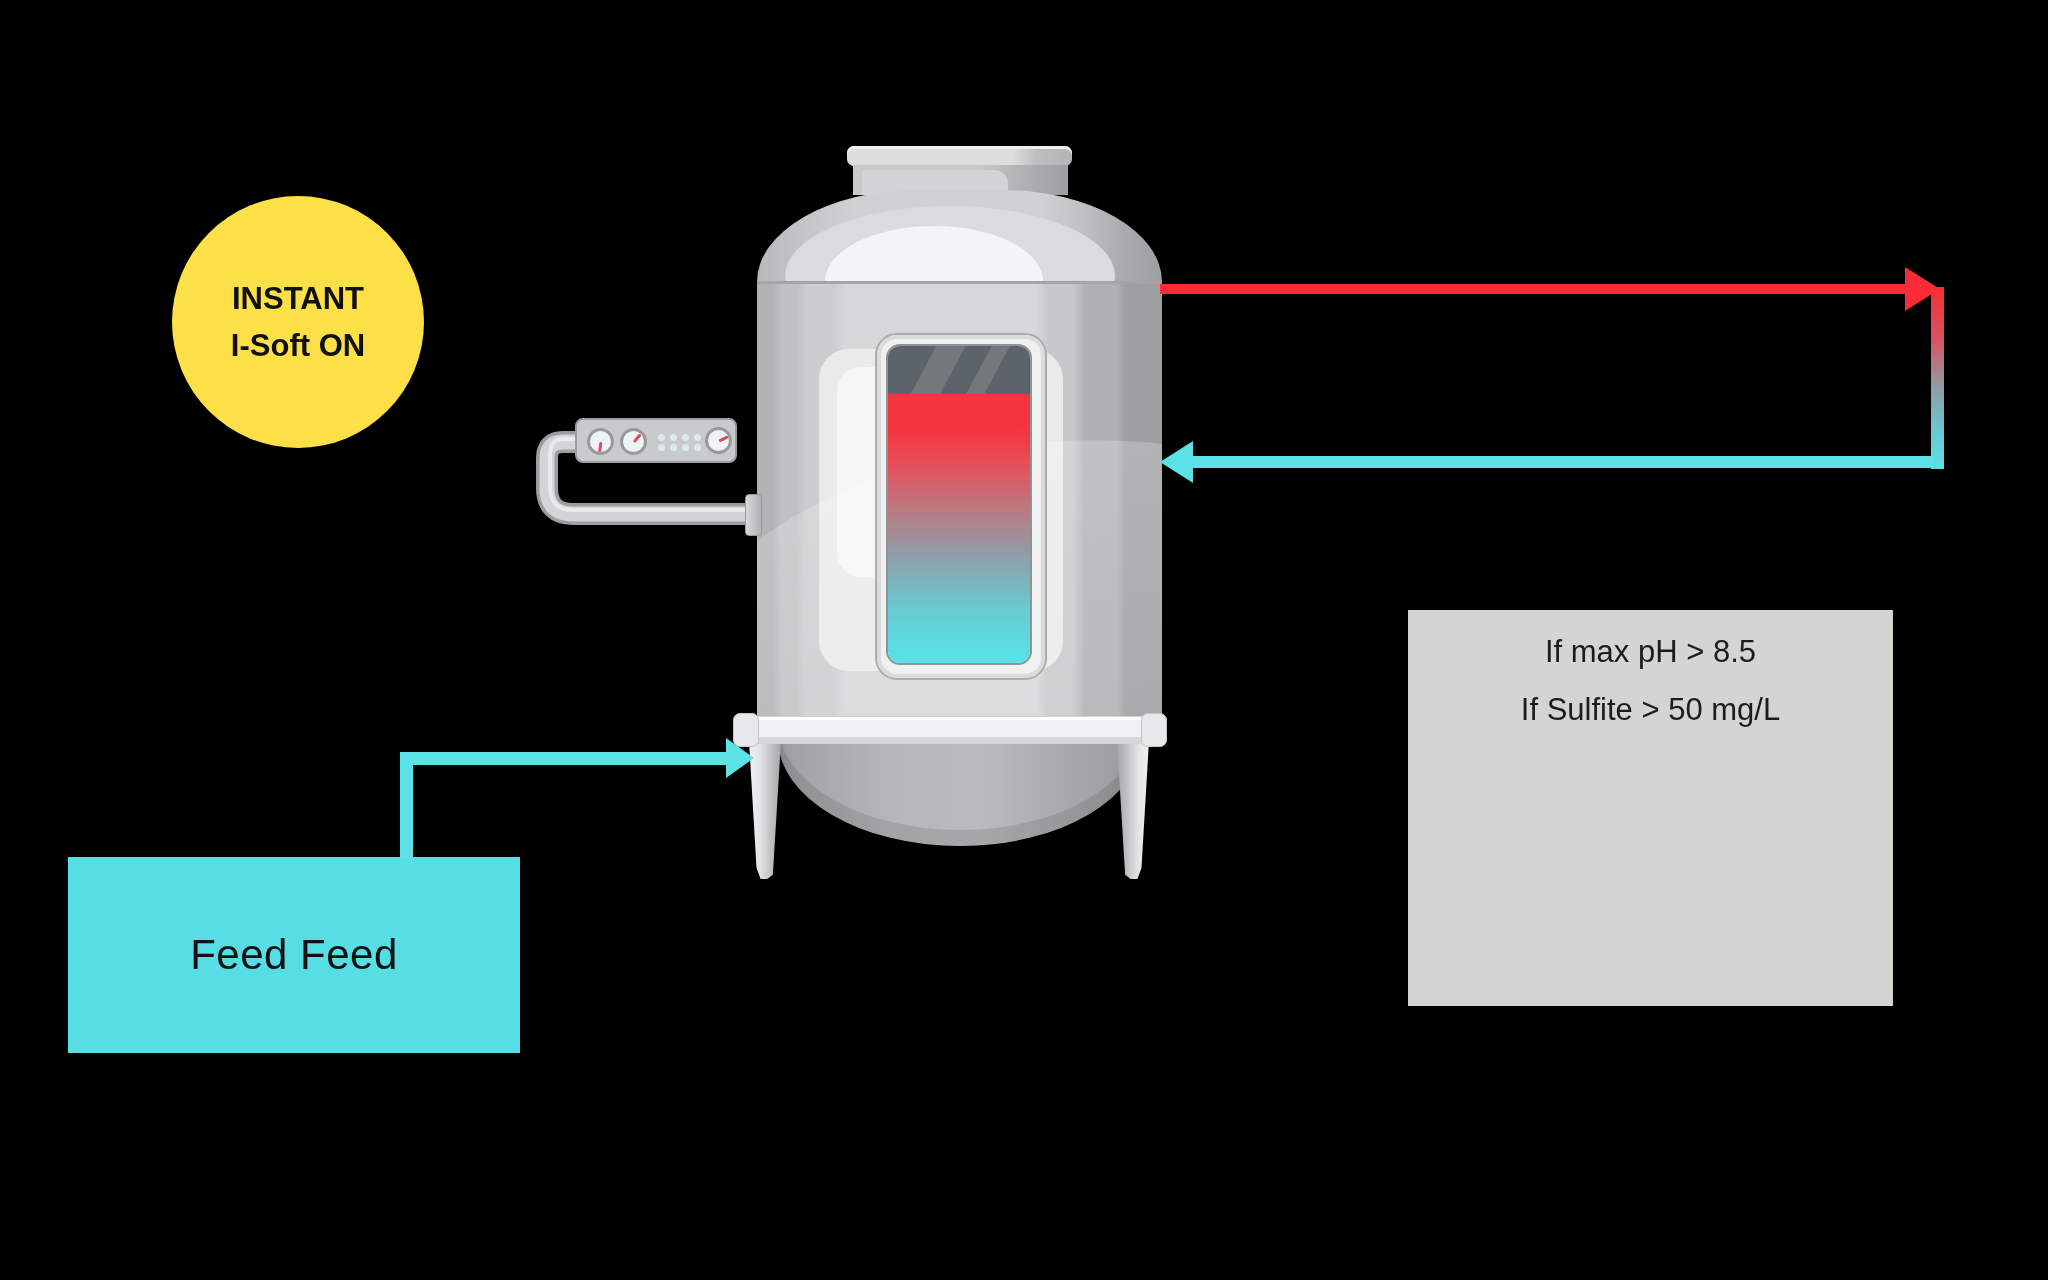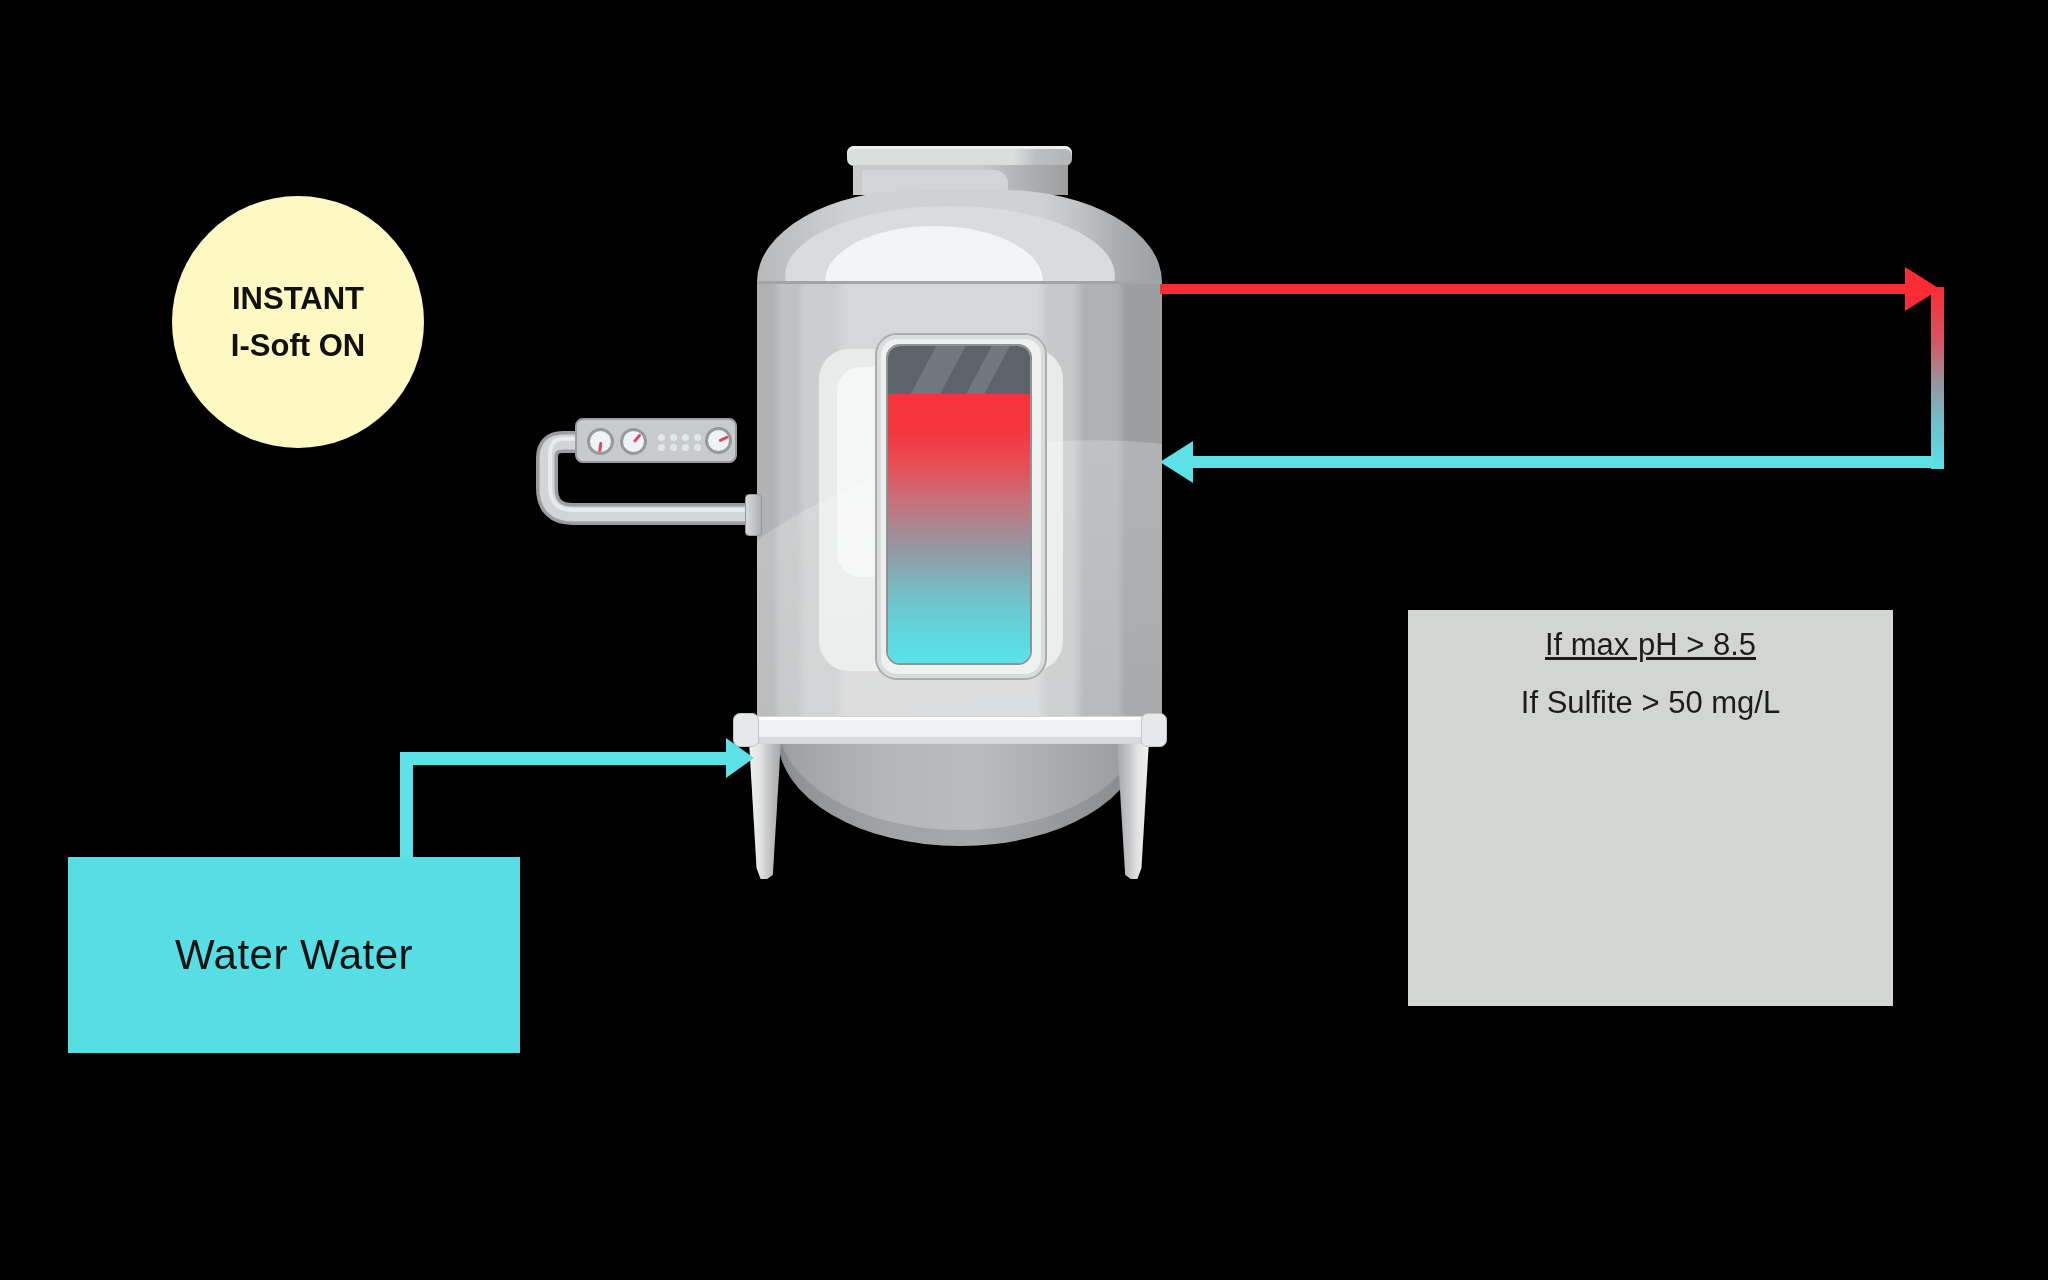--- a/index.html
+++ b/index.html
@@ -5,21 +5,21 @@
   html,body{margin:0;padding:0;background:#000;}
   .canvas{
     position:relative;width:2048px;height:1280px;background:#000;overflow:hidden;
     font-family:"Liberation Sans", sans-serif;
   }
   .abs{position:absolute;}
 
   
   .badge-circle{
     left:172px;top:196px;width:252px;height:252px;border-radius:50%;
-    background:#fef9c3;display:flex;flex-direction:column;align-items:center;justify-content:center;
+    background:#fde047;display:flex;flex-direction:column;align-items:center;justify-content:center;
     text-align:center;
   }
   .badge-circle .line{font-weight:bold;font-size:31px;line-height:47px;color:#101010;}
 
   
   .cap-flange{
     left:847px;top:146px;width:225px;height:20px;border-radius:7px;
     background:linear-gradient(90deg,#dcdddd 0%,#dcdddd 74%,#bcbec0 84%,#b3b5b7 100%);
     box-shadow:inset 0 3px 0 #eef0f0;
   }
@@ -165,21 +165,21 @@
     left:68px;top:857px;width:452px;height:196px;background:#57dee5;
     display:flex;align-items:center;justify-content:center;z-index:8;
   }
   .feed-box .label{font-size:42px;color:#111;letter-spacing:0.5px;}
   .control-box{
     left:1408px;top:610px;width:485px;height:396px;background:#d3d5d1;
     display:flex;flex-direction:column;align-items:center;text-align:center;z-index:8;
   }
   .control-box .title{margin-top:52px;font-size:40px;color:#1c1c1c;}
   .control-box .item{margin-top:22px;font-size:31px;color:#1c1c1c;}
-  .control-box .item.first{margin-top:17px;text-decoration:underline;}
+  .control-box .item.first{margin-top:24px;}
 </style>
 </head>
 <body>
 
 <div class="canvas">
 
   <div class="abs badge-circle">
     <div class="line">INSTANT</div>
     <div class="line">I-Soft ON</div>
   </div>
@@ -246,21 +246,21 @@
   <div class="abs line red-arrowhead"></div>
   <div class="abs line grad-line"></div>
   <div class="abs line cyan-return"></div>
   <div class="abs line cyan-arrowhead-left"></div>
 
   <div class="abs line feed-vert"></div>
   <div class="abs line feed-horiz"></div>
   <div class="abs line feed-arrowhead"></div>
 
   <div class="abs feed-box">
-    <div class="label">Water Water</div>
+    <div class="label">Feed Feed</div>
   </div>
 
   <div class="abs control-box">
     <div class="item first">If max pH &gt; 8.5</div>
     <div class="item">If Sulfite &gt; 50 mg/L</div>
   </div>
 
 </div>
 
 </body></html>

